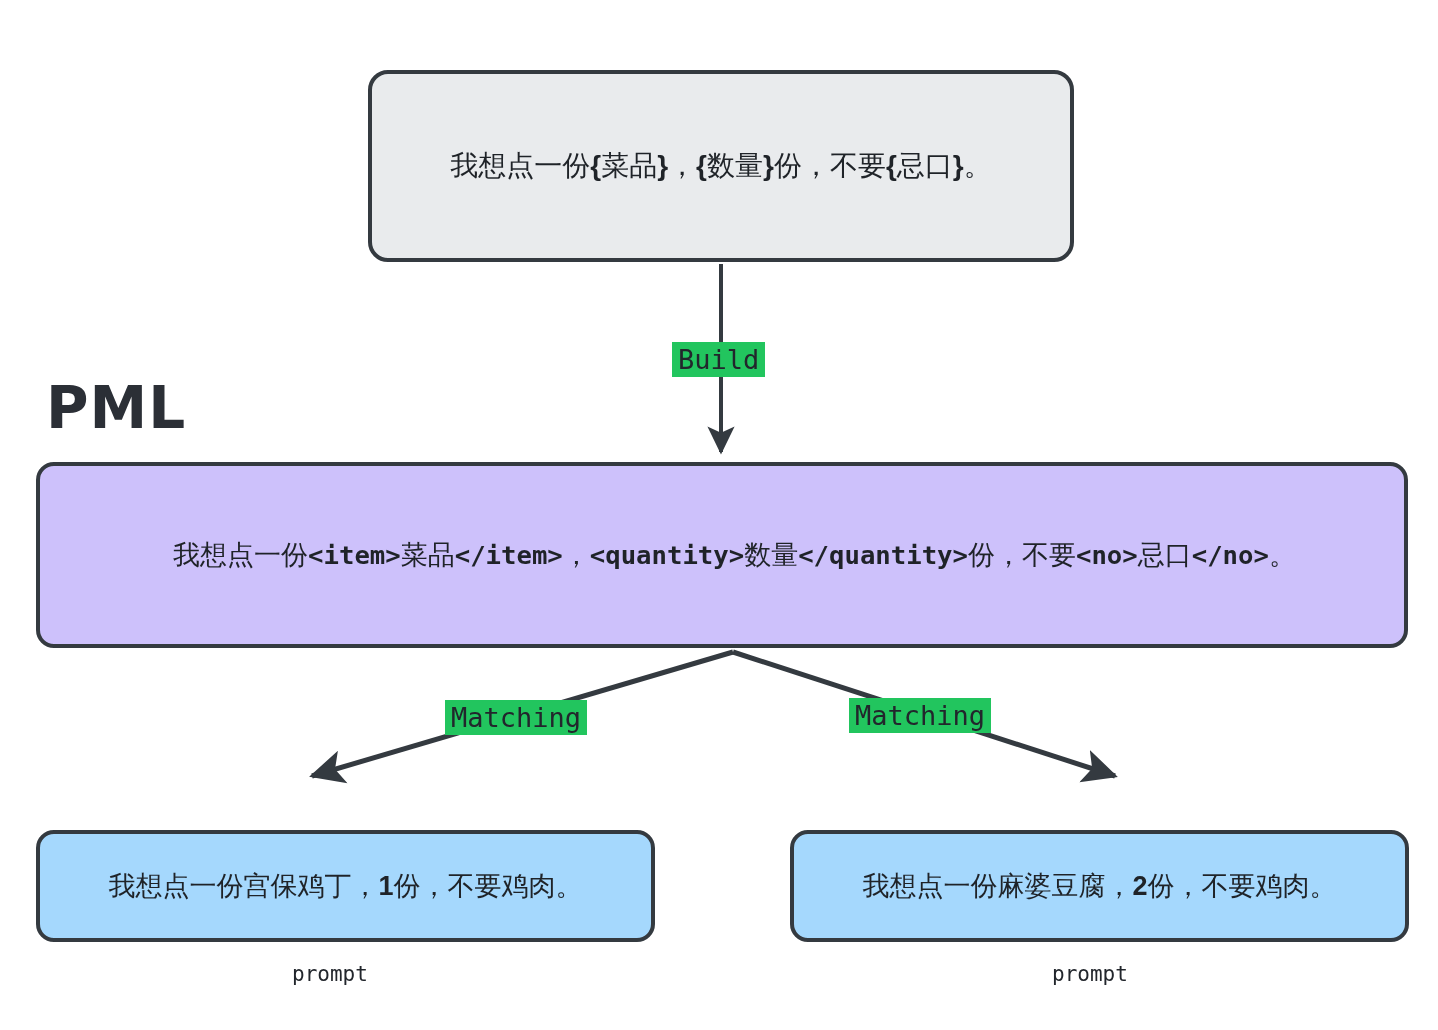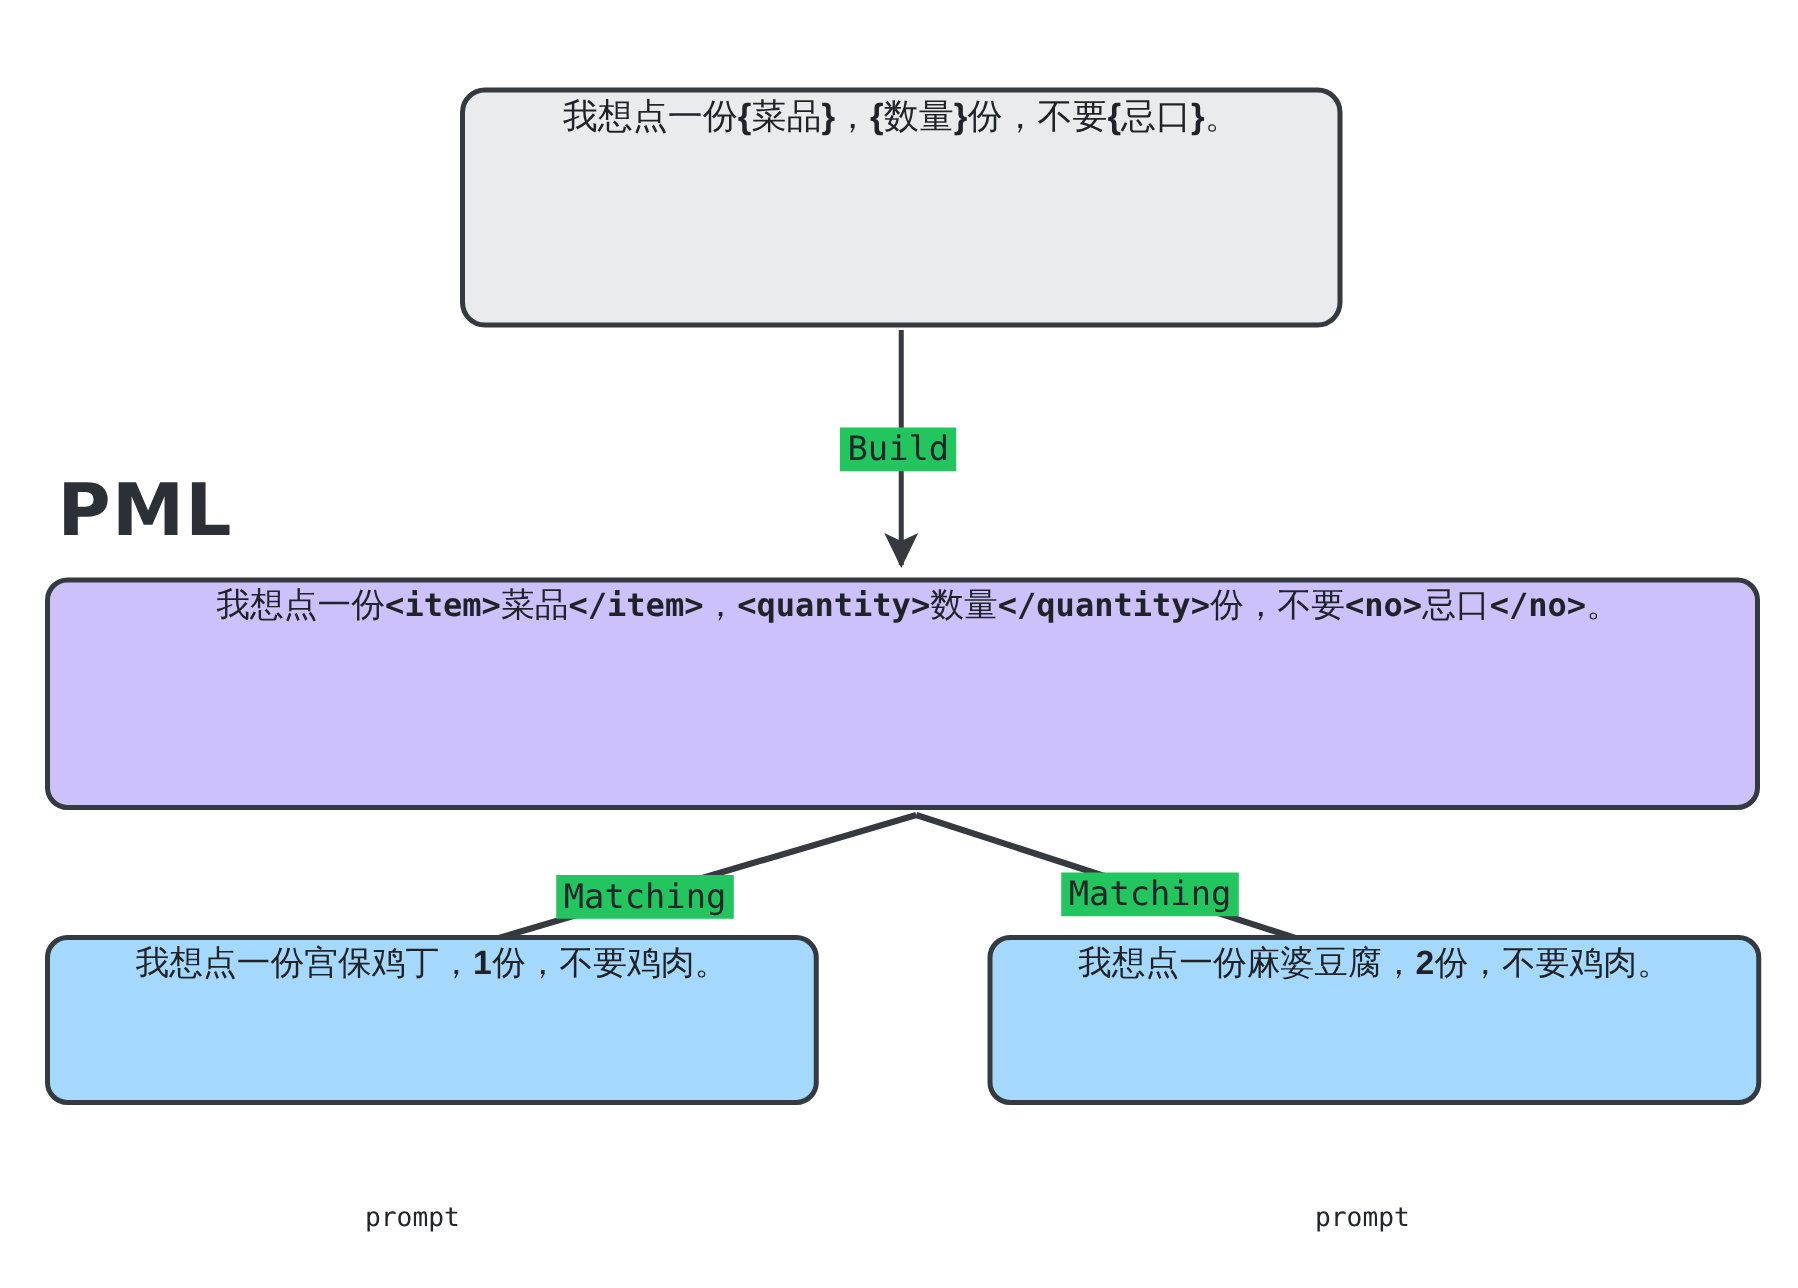--- a/index.html
+++ b/index.html
@@ -27,21 +27,21 @@
     z-index: 1;
   }
 
   
   .node {
     position: absolute;
     box-sizing: border-box;
     border: 4px solid #343a40;
     border-radius: 18px;
     display: flex;
-    align-items: flex-start;
+    align-items: center;
     justify-content: center;
     z-index: 2;
   }
   .node-text {
     text-align: center;
     color: #1f2328;
     line-height: 1.35;
     white-space: nowrap;
   }
 
@@ -68,22 +68,22 @@
     padding-left: 25px;
   }
   #pml-box .node-text {
     font-size: 27px;
   }
 
   
   .prompt-box {
     background: #a5d8fd;
     width: 619px;
-    height: 136px;
-    top: 748px;
+    height: 112px;
+    top: 830px;
   }
   #prompt-box-left  { left: 36px;  }
   #prompt-box-right { left: 790px; }
   .prompt-box .node-text {
     font-size: 27px;
   }
 
   
   .b {
     font-weight: bold;

